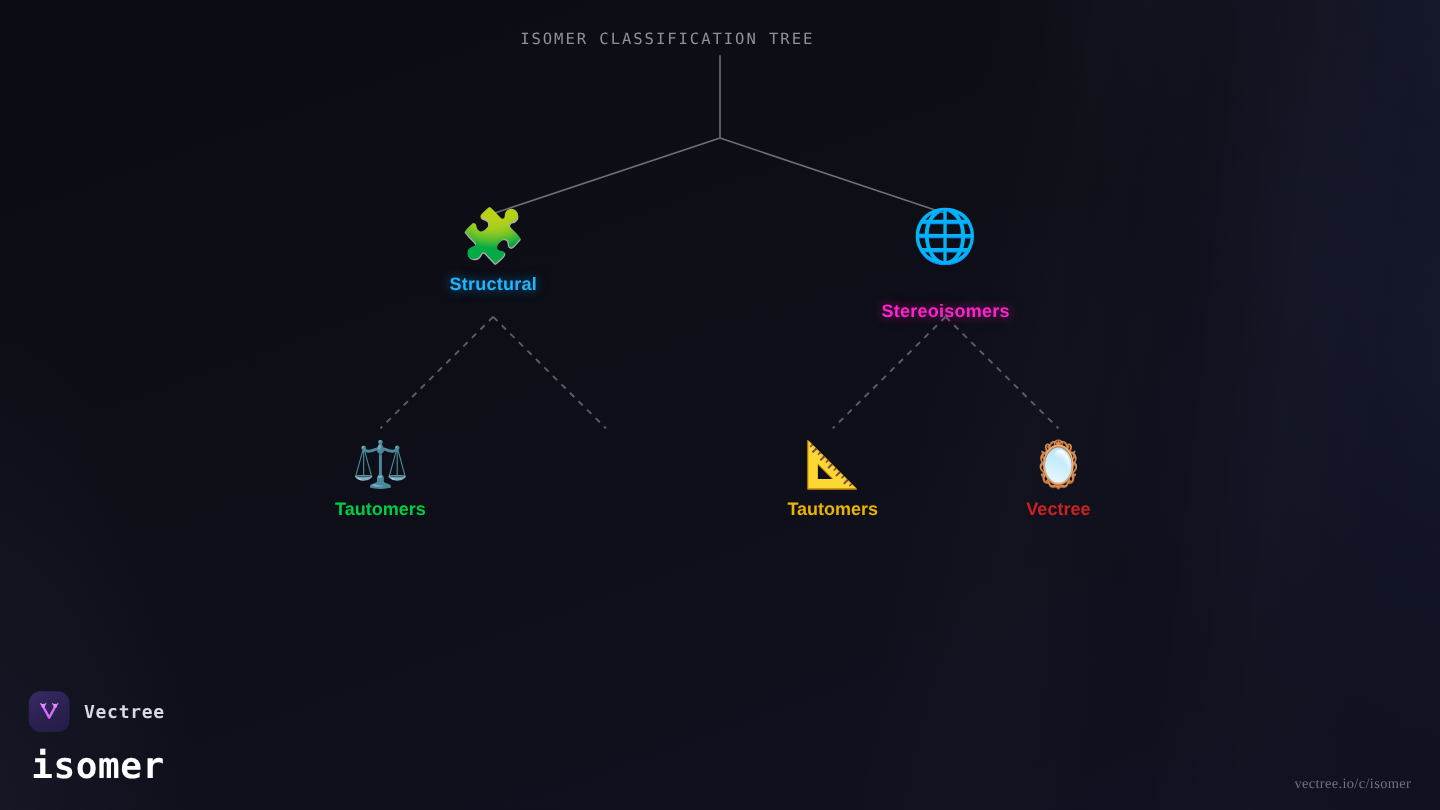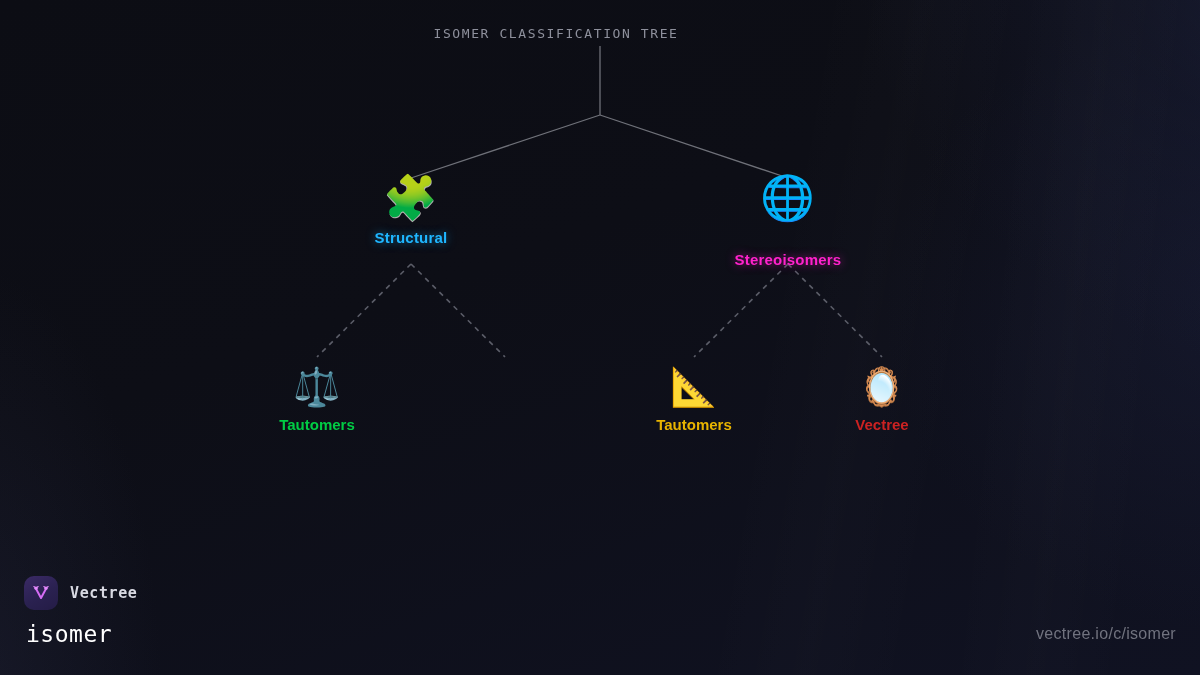--- a/index.html
+++ b/index.html
@@ -79,29 +79,29 @@
     display:flex; align-items:center; justify-content:center;
     flex:0 0 auto;
   }
   #brand-name {
     font-family:"DejaVu Sans Mono", monospace;
     font-size:15px; font-weight:bold;
     color:#d8d9e2; letter-spacing:0.6px;
   }
   #brand-slug {
     font-family:"DejaVu Sans Mono", monospace;
-    font-size:23px; font-weight:normal;
+    font-size:30px; font-weight:bold;
     color:#ffffff; letter-spacing:0.5px;
     margin-top:11px; margin-left:2px;
   }
 
   #site-url {
-    position:absolute; right:24px; top:625px;
-    font-family:Liberation Sans, sans-serif;
-    font-size:16px;
+    position:absolute; right:24px; top:646px;
+    font-family:Liberation Serif, serif;
+    font-size:12px;
     color:#71737f; letter-spacing:0.3px;
   }
 </style>
 </head>
 <body>
 
 <div id="stage">
 
   <div id="sheen"></div>
 

